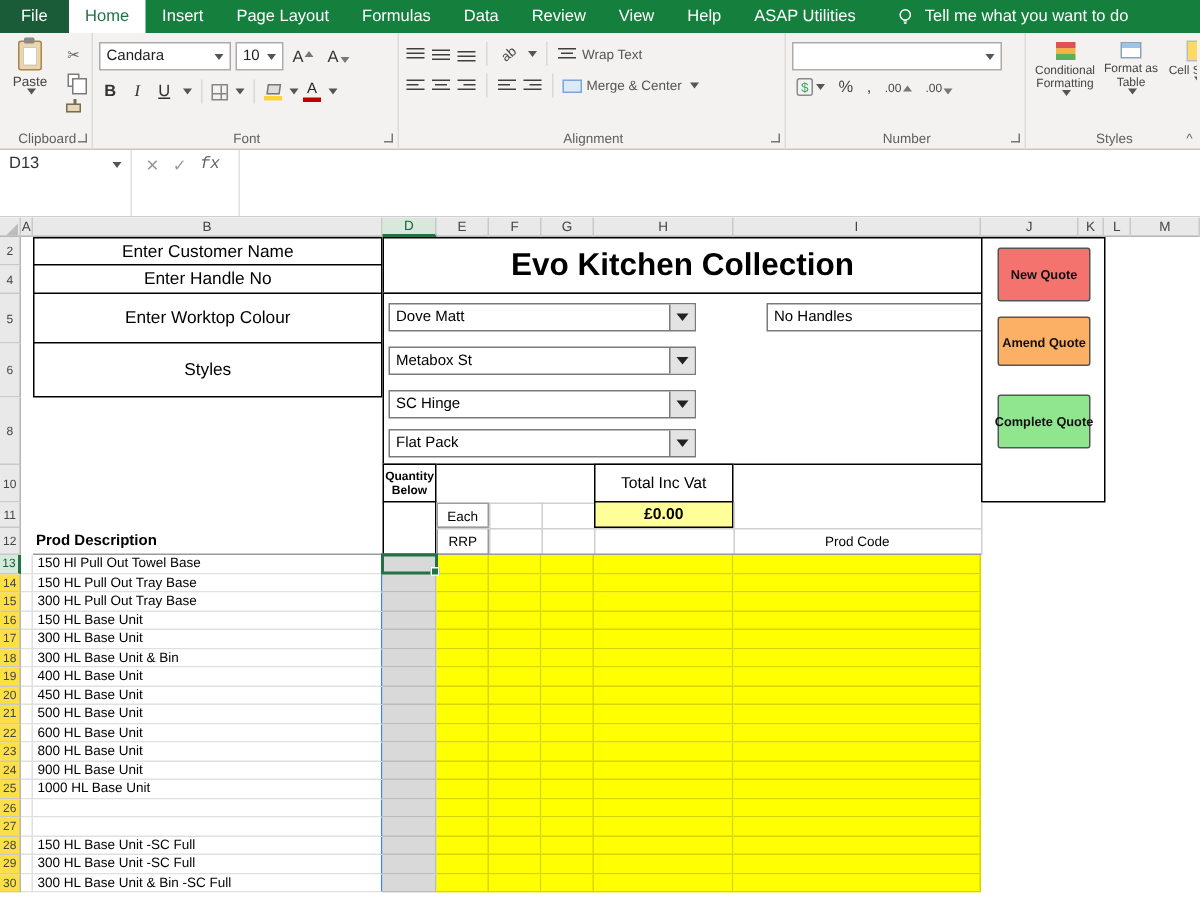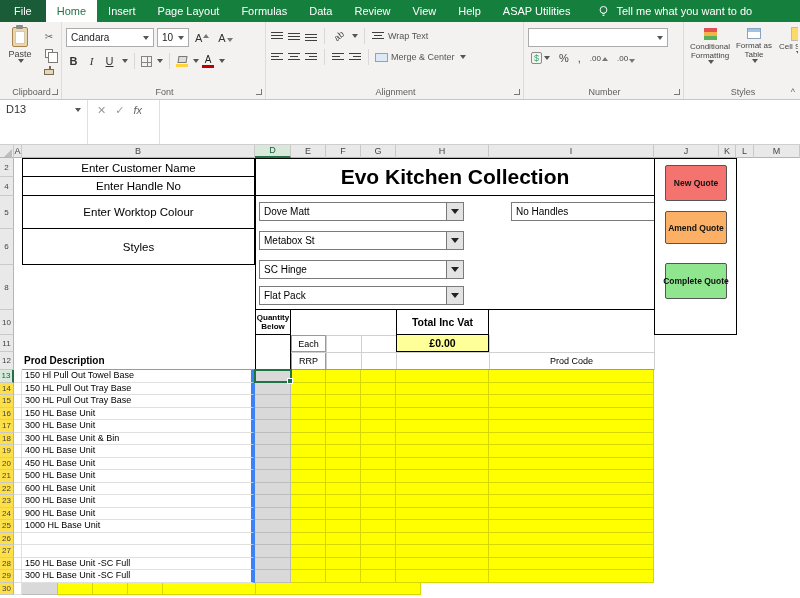--- a/index.html
+++ b/index.html
@@ -81,21 +81,21 @@
   .sty-ic.cf{width:13px;height:12px;background:linear-gradient(180deg,#e05252 0 4px,#f2b24c 4px 8px,#58b158 8px)}
   .sty-ic.ft{width:14px;height:11px;border:1px solid #8aa4c0;background:linear-gradient(180deg,#9dc3e6 0 3px,#fff 3px)}
   .sty-ic.cs{width:12px;height:12px;background:linear-gradient(90deg,#ffd966 0 6px,#9dc3e6 6px);box-shadow:0 0 0 1px #bbb}
   .collapse{position:absolute;right:5px;bottom:2px;font-size:9px;color:#666;line-height:10px}
 
   
   .fbar{height:45px;border-bottom:1px solid #cfcfcf;display:flex;background:#fff}
   .namebox{width:88px;border-right:1px solid #e0e0e0;padding:3px 6px;font-size:11px;color:#333;display:flex;align-items:flex-start}
   .namebox .carr{margin-top:5px}
   .fxcol{width:72px;display:flex;align-items:flex-start;padding-top:4px;gap:9px;font-size:11px;color:#9a9a9a;padding-left:9px;border-right:1px solid #e0e0e0}
-  .fx{font-style:italic;font-family:Liberation Sans, sans-serif;color:#666}
+  .fx{font-style:italic;font-family:Liberation Mono, monospace;color:#666}
   .finput{flex:1}
 
   
   .sheet{position:relative;width:800px;height:450px;background:#fff;overflow:hidden}
   .chead{position:absolute;top:0;left:0;height:13px;width:800px;display:flex;font-size:9px;color:#444;background:#e9e9e9;border-bottom:1px solid #b5b5b5}
   .ch{border-right:1px solid #c9c9c9;text-align:center;line-height:12px;flex:none;height:13px}
   .ch.sel{background:#d8e8da;color:#17613b;border-bottom:2px solid #217346;line-height:10px}
   .ch.corner{position:relative}
   .ch.corner::after{content:"";position:absolute;right:1px;bottom:1px;border-left:8px solid transparent;border-bottom:8px solid #bdbdbd}
   .rh{position:absolute;left:0;width:14px;background:#e9e9e9;border-right:1px solid #b5b5b5;border-bottom:1px solid #c9c9c9;font-size:8px;color:#444;display:flex;align-items:center;justify-content:center}
@@ -106,36 +106,36 @@
   .titlebox{position:absolute;left:255px;top:13px;width:400px;height:38px;border:1px solid #000;display:flex;align-items:center;justify-content:center;font-size:21px;font-weight:bold;background:#fff}
   .formbox{position:absolute;left:255px;top:50px;width:400px;height:115px;border:1px solid #000;background:#fff}
   .btnbox{position:absolute;left:654px;top:13px;width:83px;height:177px;border:1px solid #000;background:#fff}
   .qbtn{position:absolute;left:10px;width:62px;border:1px solid #555;border-radius:2px;display:flex;align-items:center;justify-content:center;font-size:8.5px;font-weight:bold;color:#111;text-align:center;white-space:nowrap}
   .ddl{position:absolute;height:19px;background:#fff;border:1px solid #7a7a7a;display:flex;align-items:stretch;font-size:10px}
   .ddl-text{padding-left:4px;flex:1;display:flex;align-items:center;color:#000;white-space:nowrap;overflow:hidden}
   .ddl-btn{width:17px;border-left:1px solid #7a7a7a;background:#e3e3e3;display:flex;align-items:center;justify-content:center;flex:none}
   .ddl-btn::after{content:"";border-left:4px solid transparent;border-right:4px solid transparent;border-top:5px solid #222}
   .qtybox{position:absolute;left:255px;top:164px;width:36px;height:26px;border:1px solid #000;background:#fff;font-size:8px;font-weight:bold;text-align:center;line-height:9px;padding-top:3px}
   .d11box{position:absolute;left:255px;top:189px;width:36px;height:36px;border:1px solid #000;background:#fff}
-  .totalbox{position:absolute;left:396px;top:164px;width:93px;height:26px;border:1px solid #000;background:#fff;display:flex;align-items:center;justify-content:center;font-size:10.5px;font-weight:bold}
+  .totalbox{position:absolute;left:396px;top:164px;width:93px;height:26px;border:1px solid #000;background:#fff;display:flex;align-items:center;justify-content:center;font-size:10.5px;font-weight:normal}
   .valuebox{position:absolute;left:396px;top:189px;width:93px;height:18px;border:1px solid #000;background:#ffff99;display:flex;align-items:center;justify-content:center;font-size:10.5px;font-weight:bold}
   .eachcell{position:absolute;left:291px;top:190px;width:35px;height:17px;border:1px solid #9a9a9a;background:#fff;display:flex;align-items:center;justify-content:center;font-size:9px}
   .rrpcell{position:absolute;left:291px;top:206px;width:35px;height:19px;border:1px solid #9a9a9a;background:#fff;display:flex;align-items:center;justify-content:center;font-size:9px}
   .deschdr{position:absolute;left:24px;top:207px;height:18px;line-height:18px;font-size:10px;font-weight:bold}
   .codehdr{position:absolute;left:489px;top:207px;width:165px;height:18px;line-height:18px;font-size:9px;text-align:center}
   .vl{position:absolute;width:1px;background:#d0d0d0}
   .hl{position:absolute;height:1px;background:#d0d0d0}
   .hl.dark{background:#9a9a9a}
 
   #prows{position:absolute;top:225px;left:0;width:800px}
   .prow{display:flex;height:12.5px}
   .rh2{width:14px;background:#fde047;border-right:1px solid #b5b5b5;border-bottom:1px solid #c9c9c9;font-size:8px;color:#444;text-align:center;line-height:12px;flex:none}
   .rh2.sel{background:#d8e8da;color:#17613b;border-right:2px solid #217346}
   .cA{width:8px;border-right:1px solid #e0e0e0;border-bottom:1px solid #e0e0e0;background:#fff;flex:none}
-  .cB{width:233px;border-right:4px solid #3b82f6;border-bottom:1px solid #e0e0e0;font-size:9px;line-height:11.5px;padding-left:3px;white-space:nowrap;overflow:hidden;background:#fff;flex:none;color:#000}
+  .cB{width:233px;border-right:1px solid #3b82f6;border-bottom:1px solid #e0e0e0;font-size:9px;line-height:11.5px;padding-left:3px;white-space:nowrap;overflow:hidden;background:#fff;flex:none;color:#000}
   .cD{width:36px;background:#d9d9d9;border-right:1px solid #bcbcbc;border-bottom:1px solid #bcbcbc;flex:none}
   .cY{background:#ffff00;border-right:1px solid #d6d600;border-bottom:1px solid #d6d600;flex:none}
   #selbox{position:absolute;left:254px;top:224px;width:38px;height:14px;border:2px solid #217346;pointer-events:none}
   #selbox::after{content:"";position:absolute;right:-3px;bottom:-3px;width:4px;height:4px;background:#217346;border:1px solid #fff}
 </style>
 </head>
 <body>
 
 <div class="app">
 
@@ -638,20 +638,21 @@
           <div class="cD"></div>
           <div class="cY" style="width: 35px;"></div>
           <div class="cY" style="width: 35px;"></div>
           <div class="cY" style="width: 35px;"></div>
           <div class="cY" style="width: 93px;"></div>
           <div class="cY" style="width: 165px;"></div>
         </div>
         <div class="prow">
           <div class="rh2">30</div>
           <div class="cA"></div>
+          <div class="cB">300 HL Base Unit &amp; Bin -SC Full</div>
           <div class="cD"></div>
           <div class="cY" style="width: 35px;"></div>
           <div class="cY" style="width: 35px;"></div>
           <div class="cY" style="width: 35px;"></div>
           <div class="cY" style="width: 93px;"></div>
           <div class="cY" style="width: 165px;"></div>
         </div>
       </div>
 
     <div id="selbox"></div>

